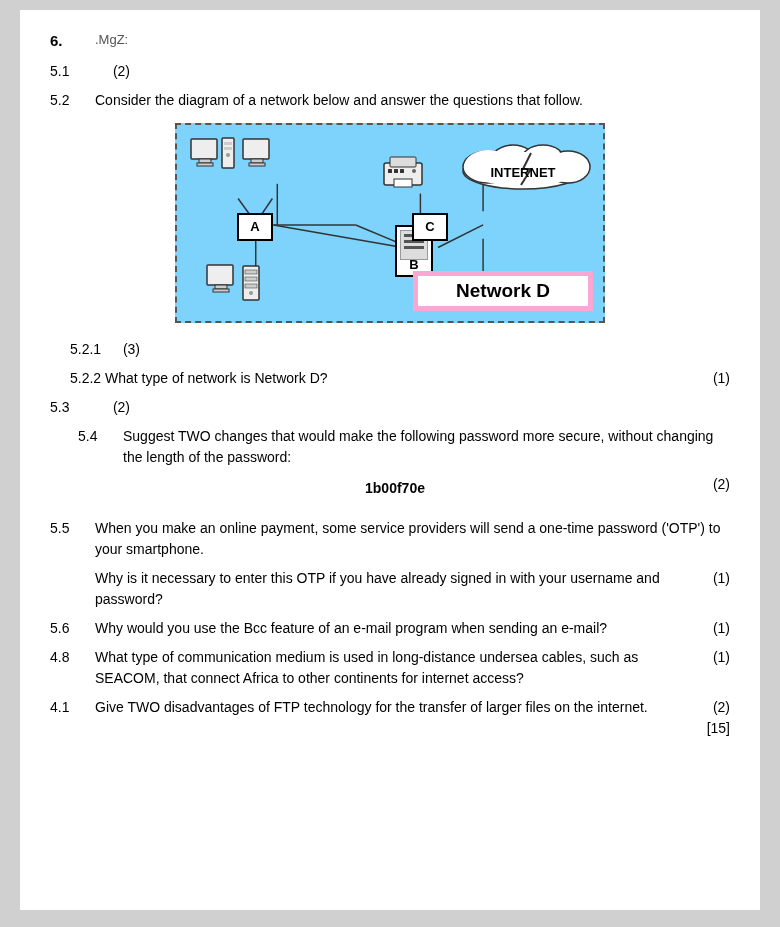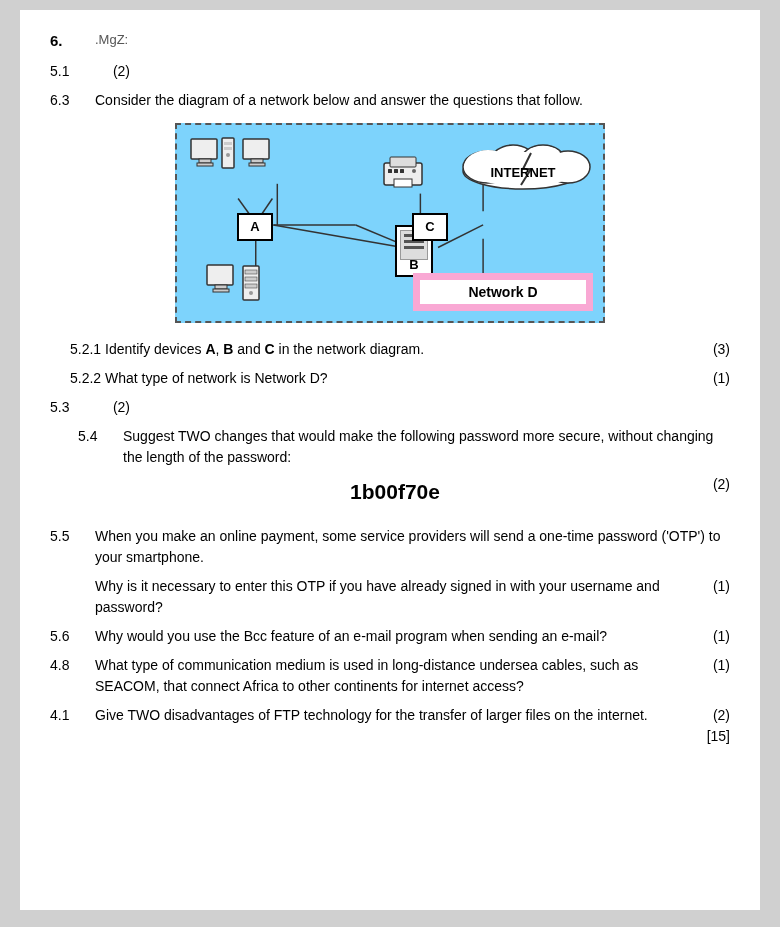--- a/index.html
+++ b/index.html
@@ -85,60 +85,60 @@
       justify-content: center;
       font-weight: bold;
       font-size: 13px;
       background: #fff;
     }
     
     .network-d {
       position: absolute;
       bottom: 10px;
       right: 10px;
-      border: 7px solid #f9a8d4;
+      border: 5px solid #f9a8d4;
       padding: 4px 14px;
       font-weight: bold;
-      font-size: 14px;
+      font-size: 19px;
       background: #fff;
       width: 180px;
       text-align: center;
     }
     
     .diagram-svg {
       position: absolute;
       top: 0; left: 0;
       width: 100%;
       height: 100%;
       pointer-events: none;
     }
     .password-center {
       text-align: center;
       font-weight: bold;
       margin: 4px 0 8px 0;
-      font-size: 21px;
+      font-size: 14px;
     }
   </style>
 </head>
 <body>
 
 <div class="page">
 
   <div class="question-row">
     <span class="q-num" style="font-weight:bold; font-size:15px;">6.</span>
     <span class="q-text" style="font-size:13px; color:#555;">.MgZ:</span>
   </div>
 
   <div class="question-row">
     <span class="q-num">5.1</span>
     <span class="q-marks">(2)</span>
   </div>
 
   <div class="question-row">
-    <span class="q-num">6.3</span>
+    <span class="q-num">5.2</span>
     <span class="q-text">Consider the diagram of a network below and answer the questions that follow.</span>
   </div>
 
   <div class="network-diagram-wrapper">
     <div class="network-diagram">
 
       <svg class="diagram-svg" viewBox="0 0 430 200">
 
         <line x1="100" y1="60" x2="100" y2="102" stroke="#333" stroke-width="1.5"></line>
 
@@ -251,21 +251,20 @@
 
       <div class="box-c">C</div>
 
       <div class="network-d">Network D</div>
 
     </div>
   </div>
 
   <div class="question-row">
     <span class="q-num-sub" style="padding-left:20px;">5.2.1</span>
-    <span class="q-text">Identify devices <strong>A</strong>, <strong>B</strong> and <strong>C</strong> in the network diagram.</span>
     <span class="q-marks">(3)</span>
   </div>
 
   <div class="question-row">
     <span class="q-num-sub" style="padding-left:20px;">5.2.2</span>
     <span class="q-text">What type of network is Network D?</span>
     <span class="q-marks">(1)</span>
   </div>
 
   <div class="question-row" style="margin-top:6px;">

